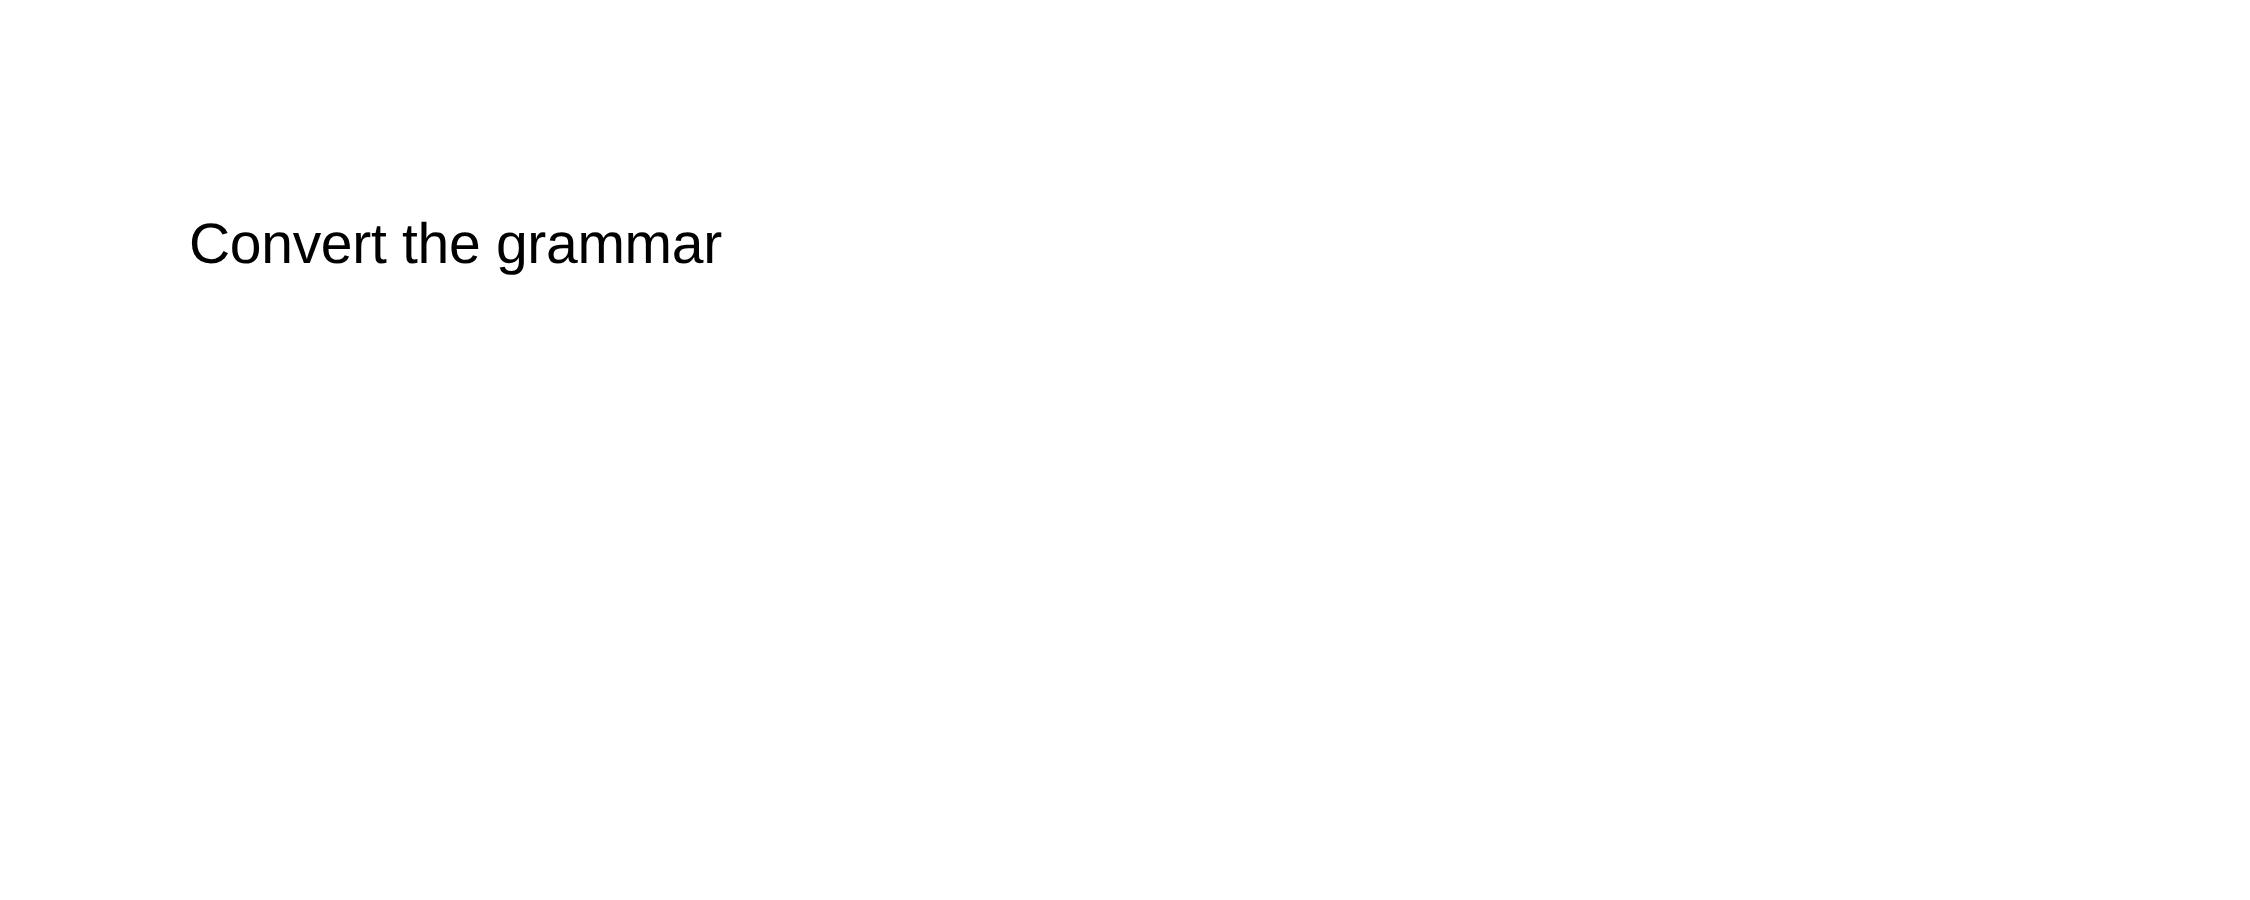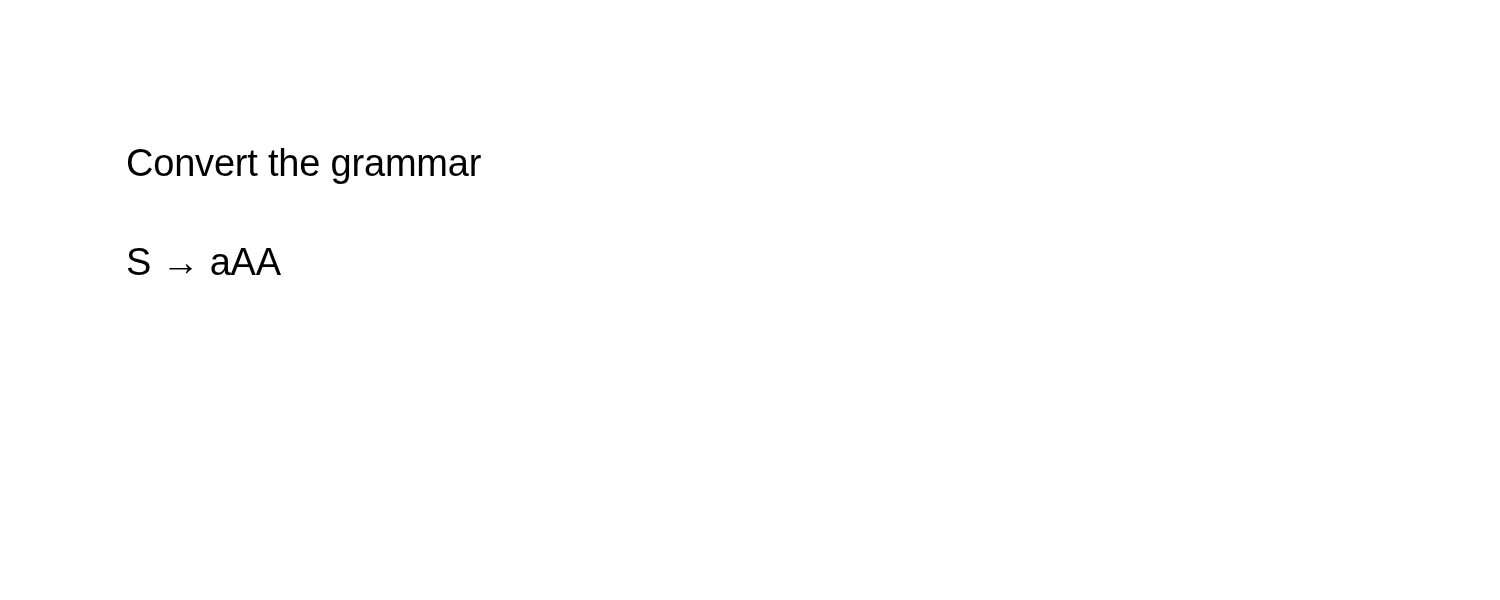--- a/index.html
+++ b/index.html
@@ -26,14 +26,13 @@
       color: #000000;
       font-weight: 400;
       letter-spacing: -0.2px;
     }
   </style>
 </head>
 <body>
 
 <div class="content">
   <div class="line">Convert the grammar</div>
-  <div class="line">S → aAA</div>
 </div>
 
 </body></html>

